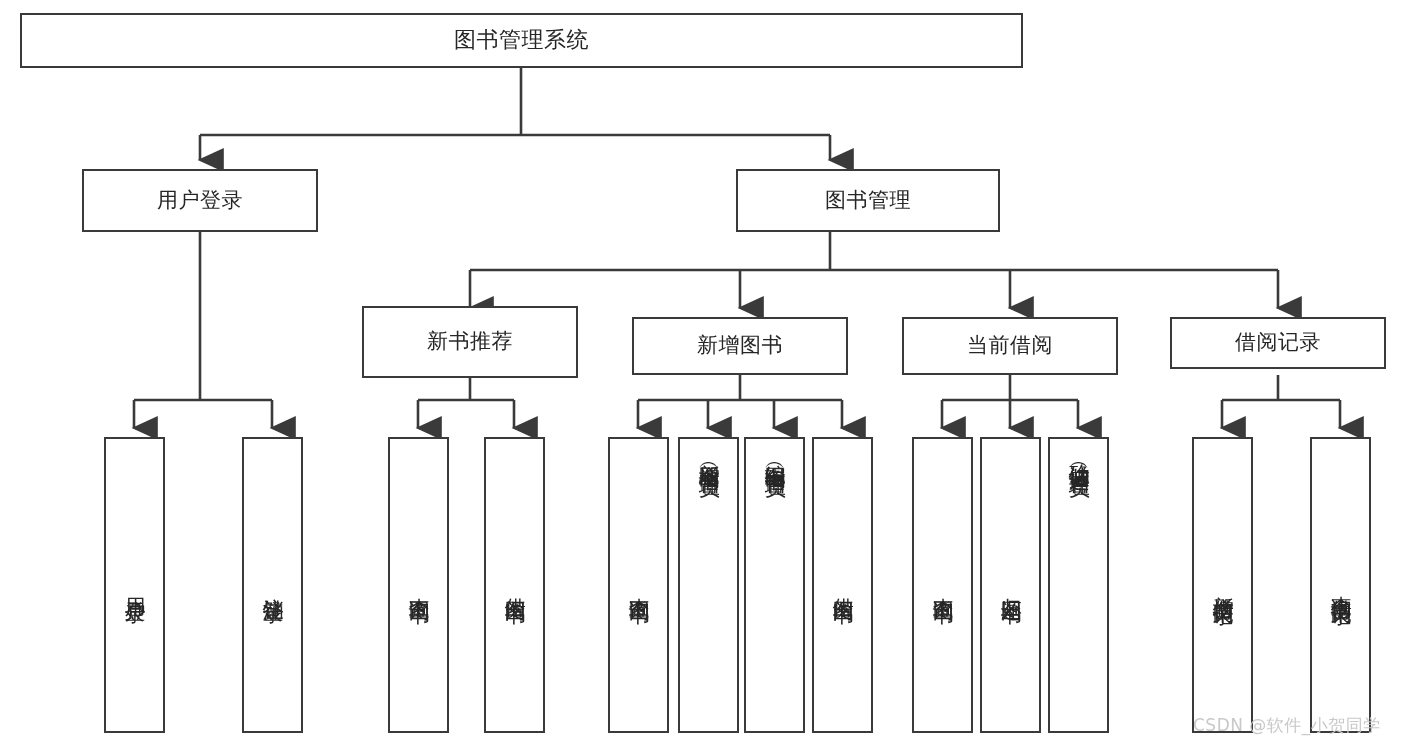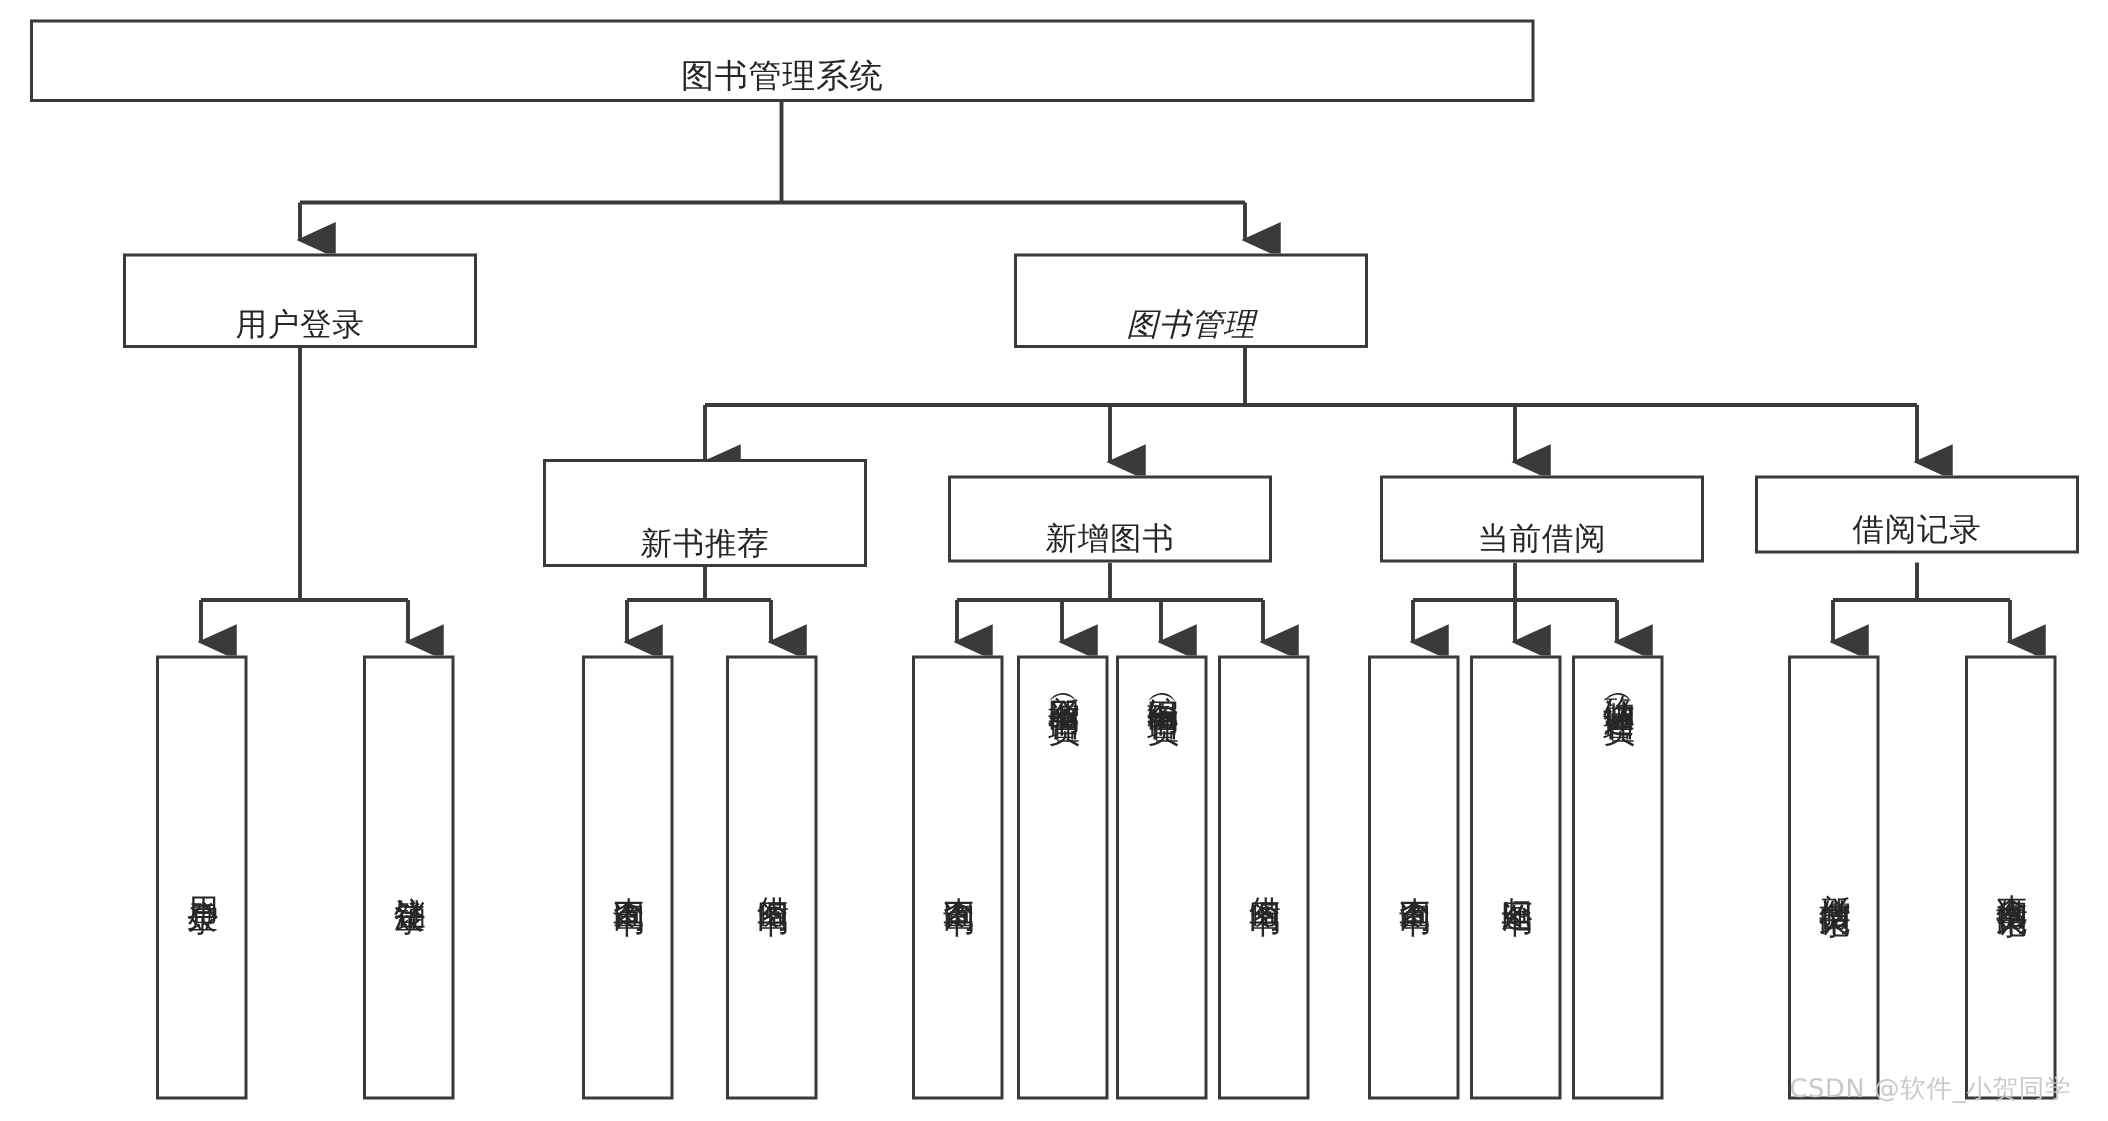--- a/index.html
+++ b/index.html
@@ -26,21 +26,21 @@
     width: 1405px;
     height: 747px;
     pointer-events: none;
   }
   .node {
     position: absolute;
     box-sizing: border-box;
     border: 2px solid #3a3a3a;
     background: #ffffff;
     display: flex;
-    align-items: flex-end;
+    align-items: center;
     justify-content: center;
     color: #262626;
     text-align: center;
   }
   .node-label {
     display: block;
     line-height: 1.22;
     letter-spacing: 0.5px;
   }
   .node.horizontal .node-label {
@@ -128,31 +128,31 @@
     </g>
   </svg>
 
   <div class="node root horizontal" style="left:20px; top:13px; width:1003px; height:55px;">
     <span class="node-label">图书管理系统</span>
   </div>
 
   <div class="node horizontal" style="left:82px; top:169px; width:236px; height:63px;">
     <span class="node-label">用户登录</span>
   </div>
-  <div class="node horizontal" style="left:676px; top:169px; width:236px; height:63px;font-style:italic;">
+  <div class="node horizontal" style="left:736px; top:169px; width:264px; height:63px;">
     <span class="node-label">图书管理</span>
   </div>
 
   <div class="node horizontal" style="left:362px; top:306px; width:216px; height:72px;">
     <span class="node-label">新书推荐</span>
   </div>
   <div class="node horizontal" style="left:632px; top:317px; width:216px; height:58px;">
     <span class="node-label">新增图书</span>
   </div>
-  <div class="node horizontal" style="left:902px; top:317px; width:216px; height:58px;margin-left:18px;">
+  <div class="node horizontal" style="left:902px; top:317px; width:216px; height:58px;">
     <span class="node-label">当前借阅</span>
   </div>
   <div class="node horizontal" style="left:1170px; top:317px; width:216px; height:52px;">
     <span class="node-label">借阅记录</span>
   </div>
 
   <div class="node vertical centered" style="left:104px; top:437px; width:61px; height:296px;">
     <span class="node-label">用户登录</span>
   </div>
   <div class="node vertical centered" style="left:242px; top:437px; width:61px; height:296px;">

